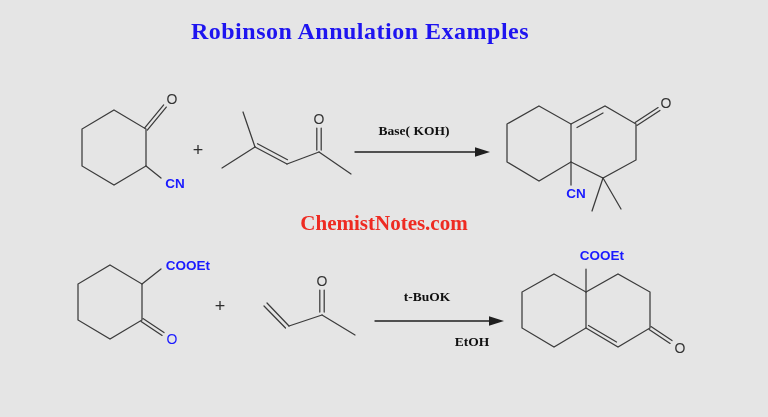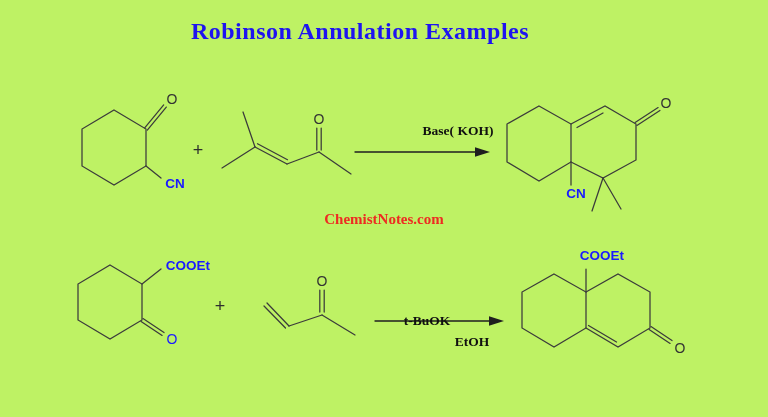--- a/index.html
+++ b/index.html
@@ -1,27 +1,27 @@
 <!DOCTYPE html>
 <html style="--title: #1e14f0; --structure_label: #1a1aff; --watermark: #ee2b22; --bond: #3b3b3b; --arrow: #1f1f1f;"><head>
 <meta charset="utf-8">
 <style>
   html,body { margin:0; padding:0; background:#fff; }
   #canvas {
-    position:relative; width:768px; height:417px; background:#bef264;
+    position:relative; width:768px; height:417px; background:#e5e5e5;
     font-family:"Liberation Sans", sans-serif; overflow:hidden;text-decoration:underline;
   }
   .title {
     position:absolute; top:18px; left:0; width:720px; text-align:center;
     font-family:"Liberation Serif", serif; font-weight:bold; font-size:24px;
     color:var(--title, #1e14f0); letter-spacing:0.5px;
   }
   .watermark {
     position:absolute; top:211px; left:0; width:768px; text-align:center;
-    font-family:"Liberation Serif", serif; font-weight:bold; font-size:15px;
+    font-family:"Liberation Serif", serif; font-weight:bold; font-size:21px;
     color:var(--watermark, #ee2b22);
   }
   svg.bonds { position:absolute; top:0; left:0; }
   .lbl { position:absolute; transform:translate(-50%,-50%); white-space:nowrap; line-height:1; }
   .atom  { font-size:14px; color:#333333; }
   .atom-blue { font-size:14px; color:var(--structure_label, #1a1aff); }
   .sub   { font-size:13.5px; font-weight:bold; color:var(--structure_label, #1a1aff); }
   .plus  { font-size:18px; font-weight:400; color:#2e2e2e; }
   .cond  { font-family:"Liberation Serif", serif; font-weight:bold; font-size:13.5px; color:#101010; }
 </style>
@@ -90,28 +90,28 @@
       <path d="M586,292 L586,269"></path>
       <path d="M588.5,325.5 L616.5,342"></path>
       <path d="M649.1,329.4 L670.1,343.4 M651,326.6 L672,340.6"></path>
     </g>
   </svg>
 
   <div class="lbl atom" style="left:172px; top:99px;">O</div>
   <div class="lbl sub" style="left:175px; top:184px;">CN</div>
   <div class="lbl plus" style="left:198px; top:150px;">+</div>
   <div class="lbl atom" style="left:319px; top:119px;">O</div>
-  <div class="lbl cond" style="left:414px; top:131px;margin-left:44px;">Base( KOH)</div>
+  <div class="lbl cond" style="left:414px; top:131px;">Base( KOH)</div>
   <div class="lbl atom" style="left:666px; top:103px;">O</div>
   <div class="lbl sub" style="left:576px; top:194px;">CN</div>
 
   <div class="watermark">ChemistNotes.com</div>
 
   <div class="lbl sub" style="left:188px; top:266px;">COOEt</div>
   <div class="lbl atom-blue" style="left:172px; top:339px;">O</div>
   <div class="lbl plus" style="left:220px; top:306px;">+</div>
   <div class="lbl atom" style="left:322px; top:281px;">O</div>
-  <div class="lbl cond" style="left:427px; top:297px;margin-top:24px;">t-BuOK</div>
+  <div class="lbl cond" style="left:427px; top:297px;">t-BuOK</div>
   <div class="lbl cond" style="left:427px; top:342px;margin-left:45px;">EtOH</div>
   <div class="lbl sub" style="left:602px; top:256px;">COOEt</div>
   <div class="lbl atom" style="left:680px; top:348px;">O</div>
 
 </div>
 
 </body></html>

